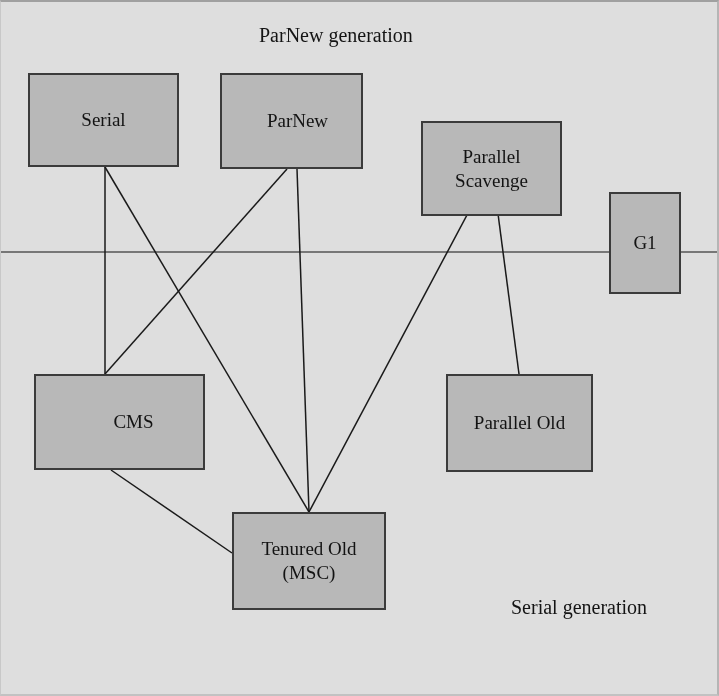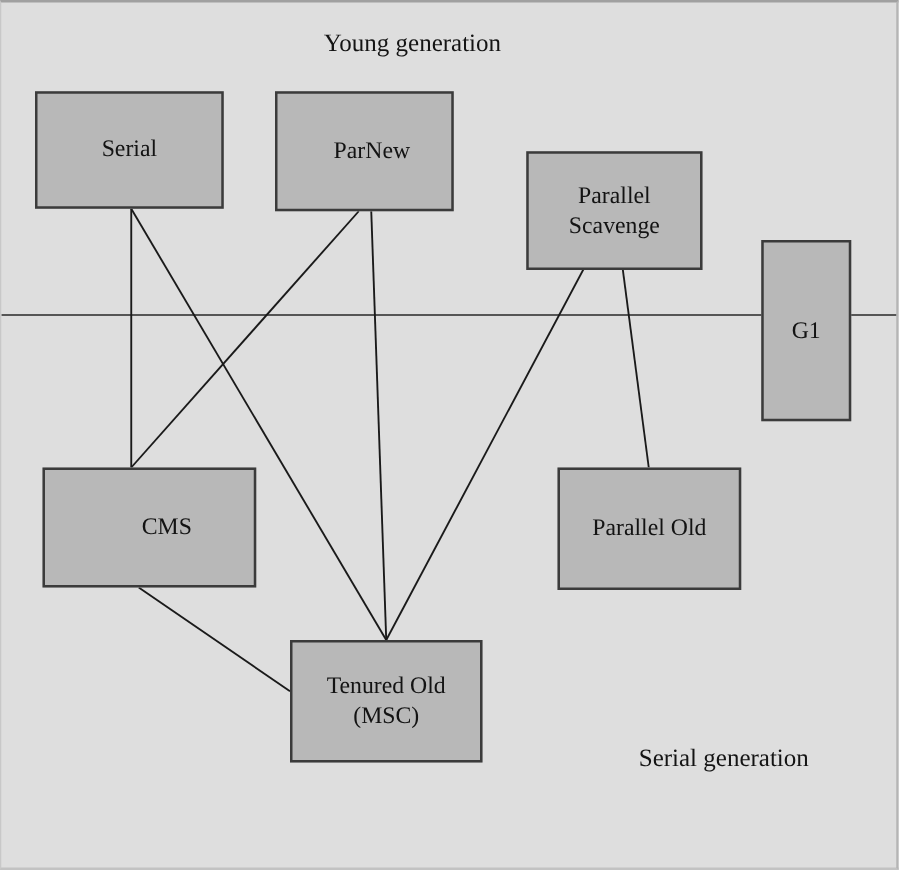--- a/index.html
+++ b/index.html
@@ -67,36 +67,36 @@
         <line x1="104" y1="165" x2="104" y2="372" stroke="#1a1a1a" stroke-width="1.5"></line>
         <line x1="104" y1="165" x2="308" y2="510" stroke="#1a1a1a" stroke-width="1.5"></line>
         <line x1="286" y1="167" x2="104" y2="372" stroke="#1a1a1a" stroke-width="1.5"></line>
         <line x1="296" y1="167" x2="308" y2="510" stroke="#1a1a1a" stroke-width="1.5"></line>
         <line x1="491" y1="166" x2="308" y2="510" stroke="#1a1a1a" stroke-width="1.5"></line>
         <line x1="491" y1="166" x2="518" y2="372" stroke="#1a1a1a" stroke-width="1.5"></line>
         <line x1="110" y1="468" x2="231" y2="551" stroke="#1a1a1a" stroke-width="1.5"></line>
       </g>
   </svg>
 
-  <div class="region-label" style="left:258px; top:22px;">Young generation</div>
+  <div class="region-label" style="left:258px; top:22px;">ParNew generation</div>
 
   <div class="region-label" style="left:510px; top:594px;">Serial generation</div>
 
   <div id="node-layer">
       <div class="node" style="left: 27px; top: 71px; width: 151px; height: 94px; background: rgb(184, 184, 184); border-color: rgb(59, 59, 59);">
         <span class="node-label">Serial</span>
       </div>
       <div class="node" style="left: 219px; top: 71px; width: 143px; height: 96px; background: rgb(184, 184, 184); border-color: rgb(59, 59, 59); padding-left: 12px;">
         <span class="node-label">ParNew</span>
       </div>
       <div class="node" style="left: 420px; top: 71px; width: 141px; height: 95px; background: rgb(184, 184, 184); border-color: rgb(59, 59, 59); margin-top: 48px;">
         <span class="node-label">Parallel
 Scavenge</span>
       </div>
-      <div class="node" style="left: 608px; top: 190px; width: 72px; height: 145px; background: rgb(184, 184, 184); border-color: rgb(59, 59, 59); justify-content: center;">
+      <div class="node" style="left: 608px; top: 190px; width: 72px; height: 102px; background: rgb(184, 184, 184); border-color: rgb(59, 59, 59); justify-content: center;">
         <span class="node-label">G1</span>
       </div>
       <div class="node" style="left: 33px; top: 372px; width: 171px; height: 96px; background: rgb(184, 184, 184); border-color: rgb(59, 59, 59); padding-left: 28px;">
         <span class="node-label">CMS</span>
       </div>
       <div class="node" style="left: 445px; top: 372px; width: 147px; height: 98px; background: rgb(184, 184, 184); border-color: rgb(59, 59, 59);">
         <span class="node-label">Parallel Old</span>
       </div>
       <div class="node" style="left: 231px; top: 510px; width: 154px; height: 98px; background: rgb(184, 184, 184); border-color: rgb(59, 59, 59);">
         <span class="node-label">Tenured Old

